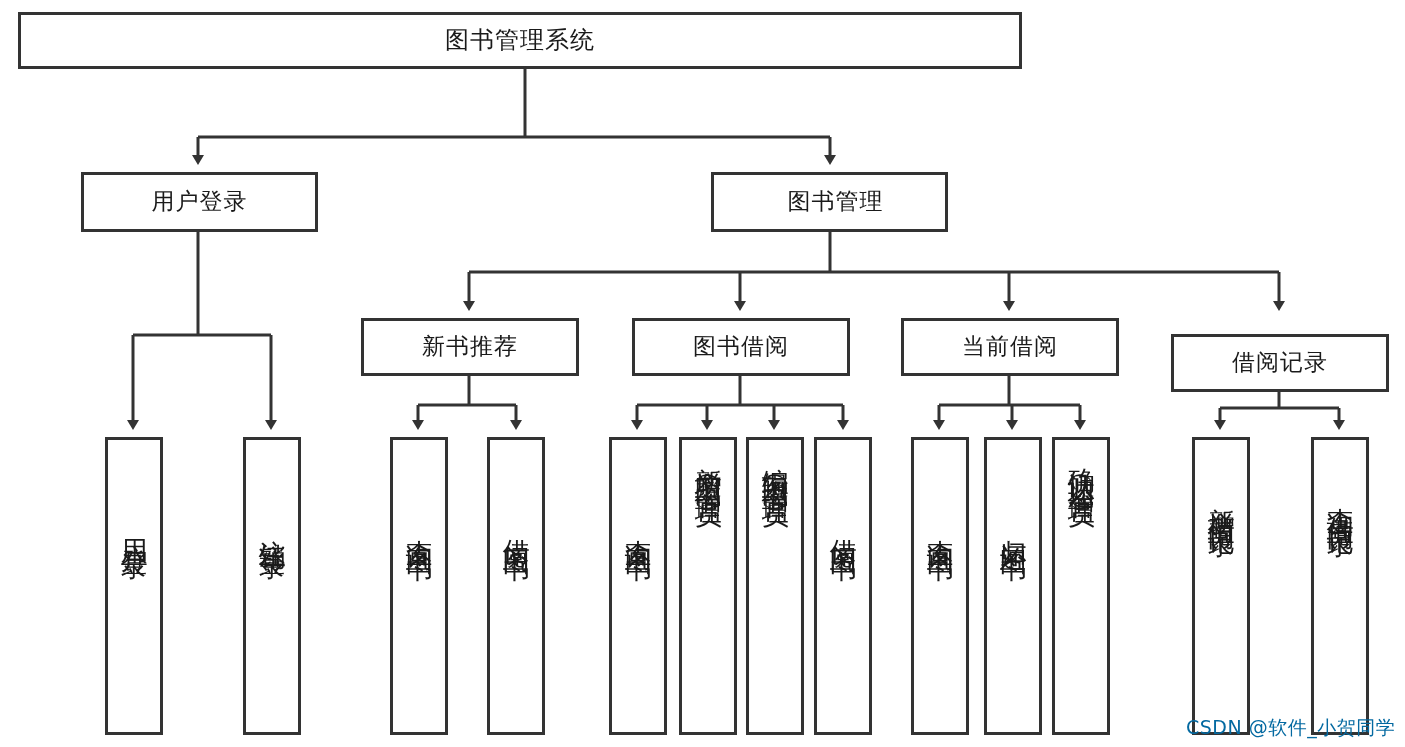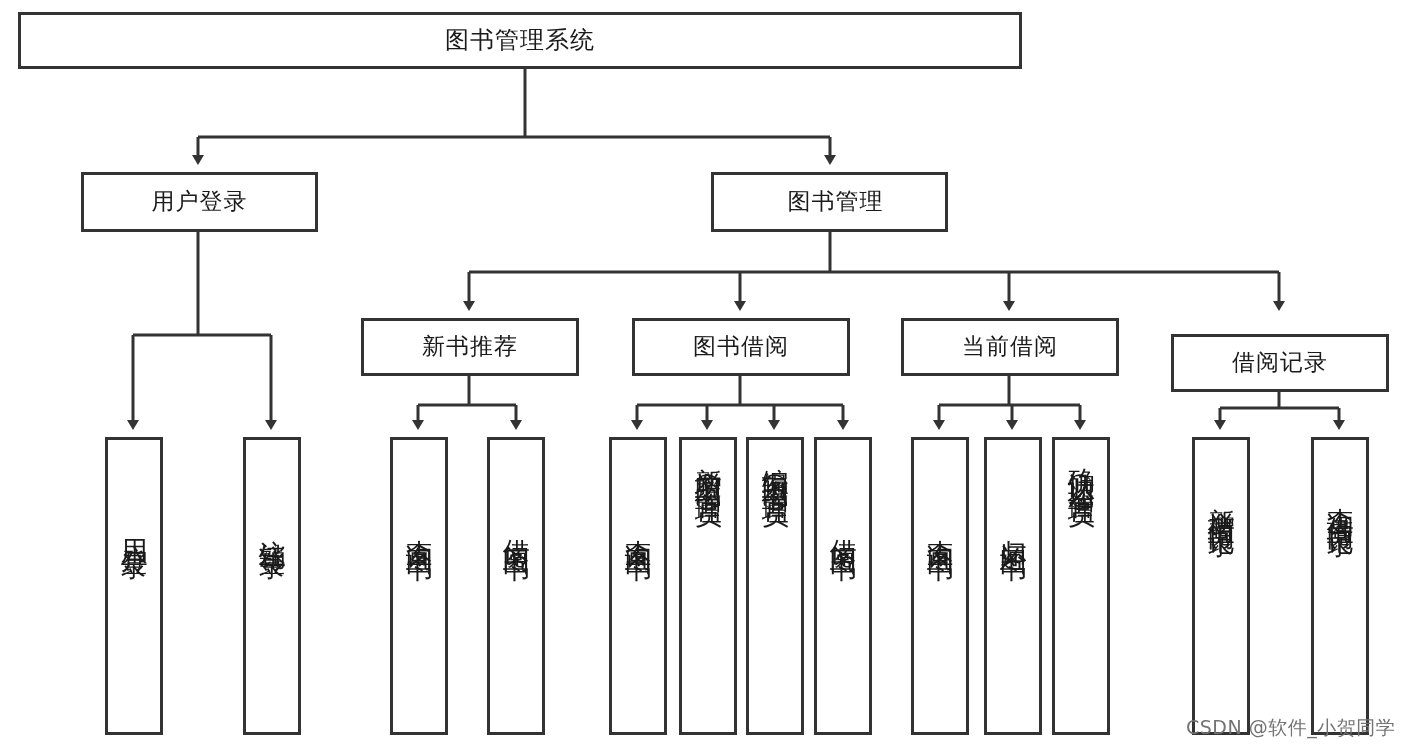--- a/index.html
+++ b/index.html
@@ -190,15 +190,15 @@
   <div class="node node-v" style="left: 1052px; top: 437px; width: 58px; height: 298px;">
     <span class="vtext">确认归还（管理员）</span>
   </div>
   <div class="node node-v" style="left: 1192px; top: 437px; width: 58px; height: 298px;">
     <span class="vtext" style="margin-top: 40px;">新增借阅记录</span>
   </div>
   <div class="node node-v" style="left: 1311px; top: 437px; width: 58px; height: 298px;">
     <span class="vtext" style="margin-top: 40px;">查询借阅记录</span>
   </div>
 
-  <div class="watermark" style="left: 1186px; top: 715px; color: #737373;">CSDN @软件_小贺同学</div>
+  <div class="watermark" style="left: 1186px; top: 715px; color: #0369a1;">CSDN @软件_小贺同学</div>
 
 </div>
 
 </body></html>

